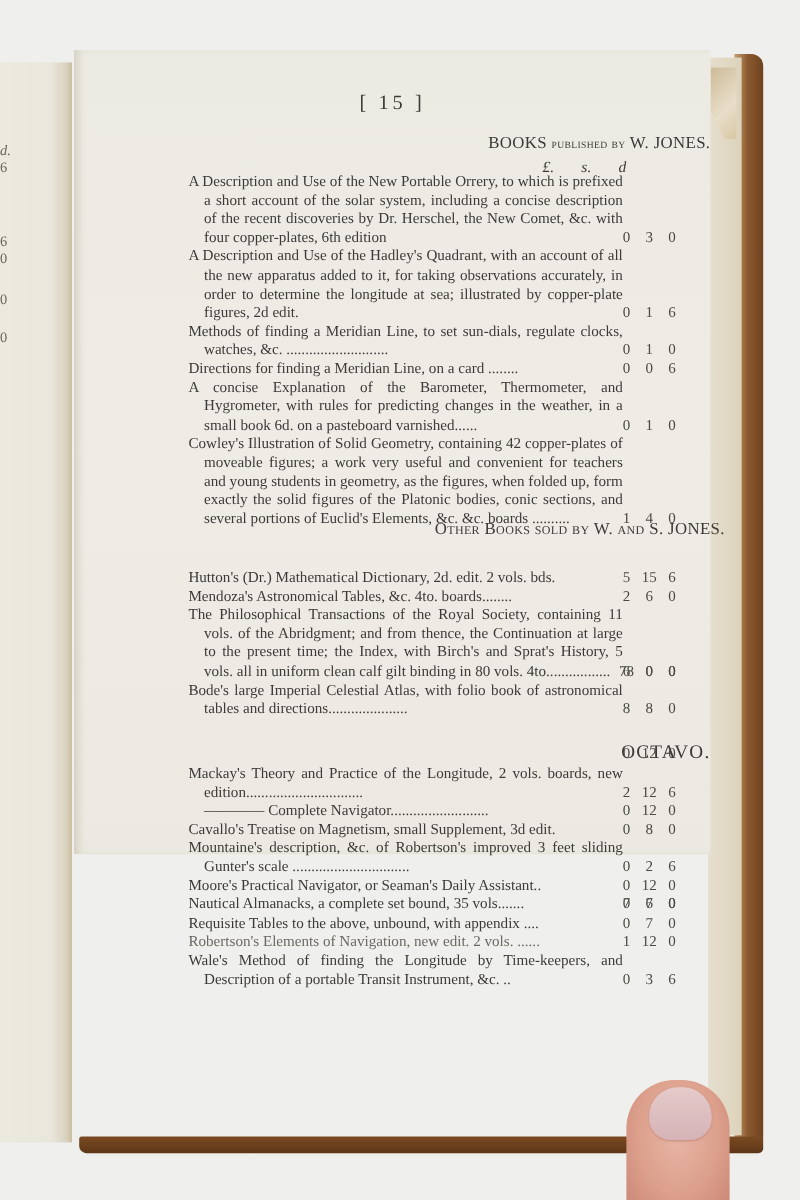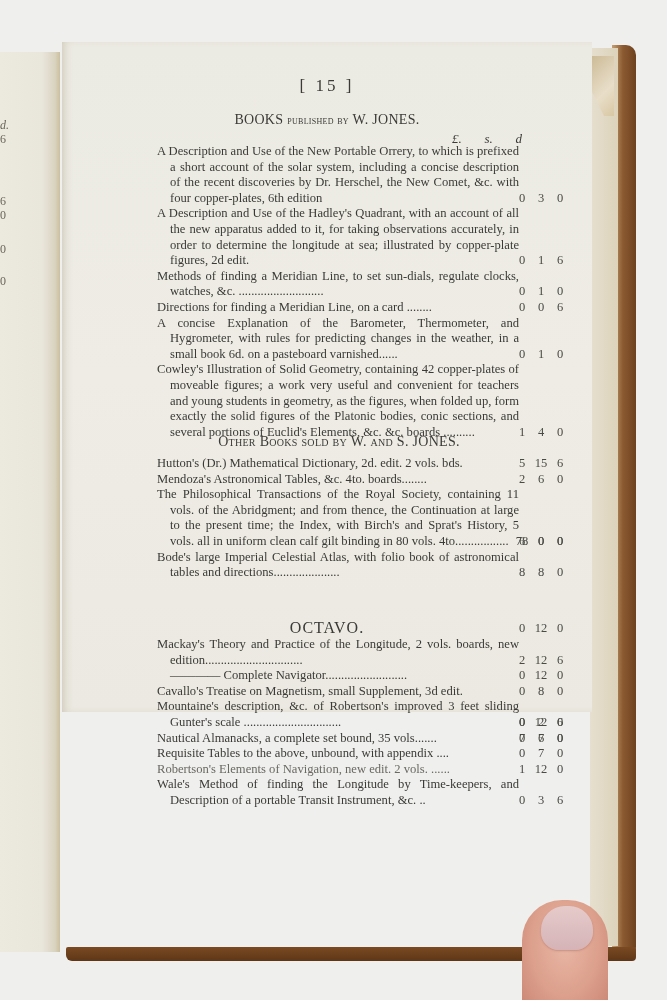--- a/index.html
+++ b/index.html
@@ -32,21 +32,21 @@
     background: linear-gradient(135deg, #cdbb97 0%, #e8dec9 60%, #d8c7a3 100%);
     clip-path: polygon(0 0, 100% 0, 100% 100%, 55% 100%, 0 60%);
   }
   .page {
     position: absolute; left: 62px; top: 42px; width: 530px; height: 670px;
     background: linear-gradient(180deg, #ecebe3 0%, #eeece5 50%, #ebe9e1 100%);
     box-shadow: inset 6px 0 8px -4px rgba(120,100,60,0.25);
     color: #3b3a36;
   }
   .page-number { position: absolute; top: 34px; left: 0; width: 100%; text-align: center; font-size: 17px; letter-spacing: 3px; }
-  .section-heading { position: absolute; left: 0; width: 100%; text-align: center; font-size: 14px; letter-spacing: 0.3px; }
+  .section-heading { position: absolute; left: 0; width: 100%; text-align: right; font-size: 14px; letter-spacing: 0.3px; }
   .section-heading .sc { font-variant: small-caps; font-size: 12px; }
   .octavo { font-size: 16px; letter-spacing: 1px; }
   .col-head { position: absolute; top: 89px; left: 390px; width: 70px; font-style: italic; font-size: 13px; display: flex; justify-content: space-between; }
   .entries { position: absolute; left: 41px; width: 470px; }
   .entry { position: relative; font-size: 12.6px; line-height: 15.6px; display: flex; justify-content: center; }
   .entry .text { width: 349px; text-align: justify; text-indent: -13px; padding-left: 13px; }
   .entry .price { position: absolute; right: 4px; bottom: 0; width: 56px; display: flex; justify-content: space-between; font-size: 12.5px; color: #4a4944; }
   .entry .price span { width: 18px; text-align: center; }
   .thumb {
     position: absolute; left: 522px; top: 900px; width: 86px; height: 110px;
@@ -140,21 +140,21 @@
           <span>4</span>
           <span>0</span>
         </div>
       </div>
   </div>
 
   <div class="section-heading" style="top:392px;margin-left:12px;">
     <span class="sc" style="font-size:14px;">Other Books sold by W. and S. JONES.</span>
   </div>
 
-  <div class="entries" style="top:414px;">
+  <div class="entries" style="top:432px;">
     <div class="entry">
         <div class="text">Hutton's (Dr.) Mathematical Dictionary, 2d. edit. 2 vols. bds.</div>
         <div class="price">
           <span>5</span>
           <span>15</span>
           <span>6</span>
         </div>
       </div>
     <div class="entry">
         <div class="text">Mendoza's Astronomical Tables, &amp;c. 4to. boards........</div>
@@ -225,20 +225,21 @@
       </div>
     <div class="entry">
         <div class="text">Mountaine's description, &amp;c. of Robertson's improved 3 feet sliding Gunter's scale ...............................</div>
         <div class="price">
           <span>0</span>
           <span>2</span>
           <span>6</span>
         </div>
       </div>
     <div class="entry">
+        <div class="text">Moore's Practical Navigator, or Seaman's Daily Assistant..</div>
         <div class="price">
           <span>0</span>
           <span>12</span>
           <span>0</span>
         </div>
       </div>
     <div class="entry">
         <div class="text">Nautical Almanacks, a complete set bound, 35 vols.......</div>
         <div class="price">
           <span>7</span>

